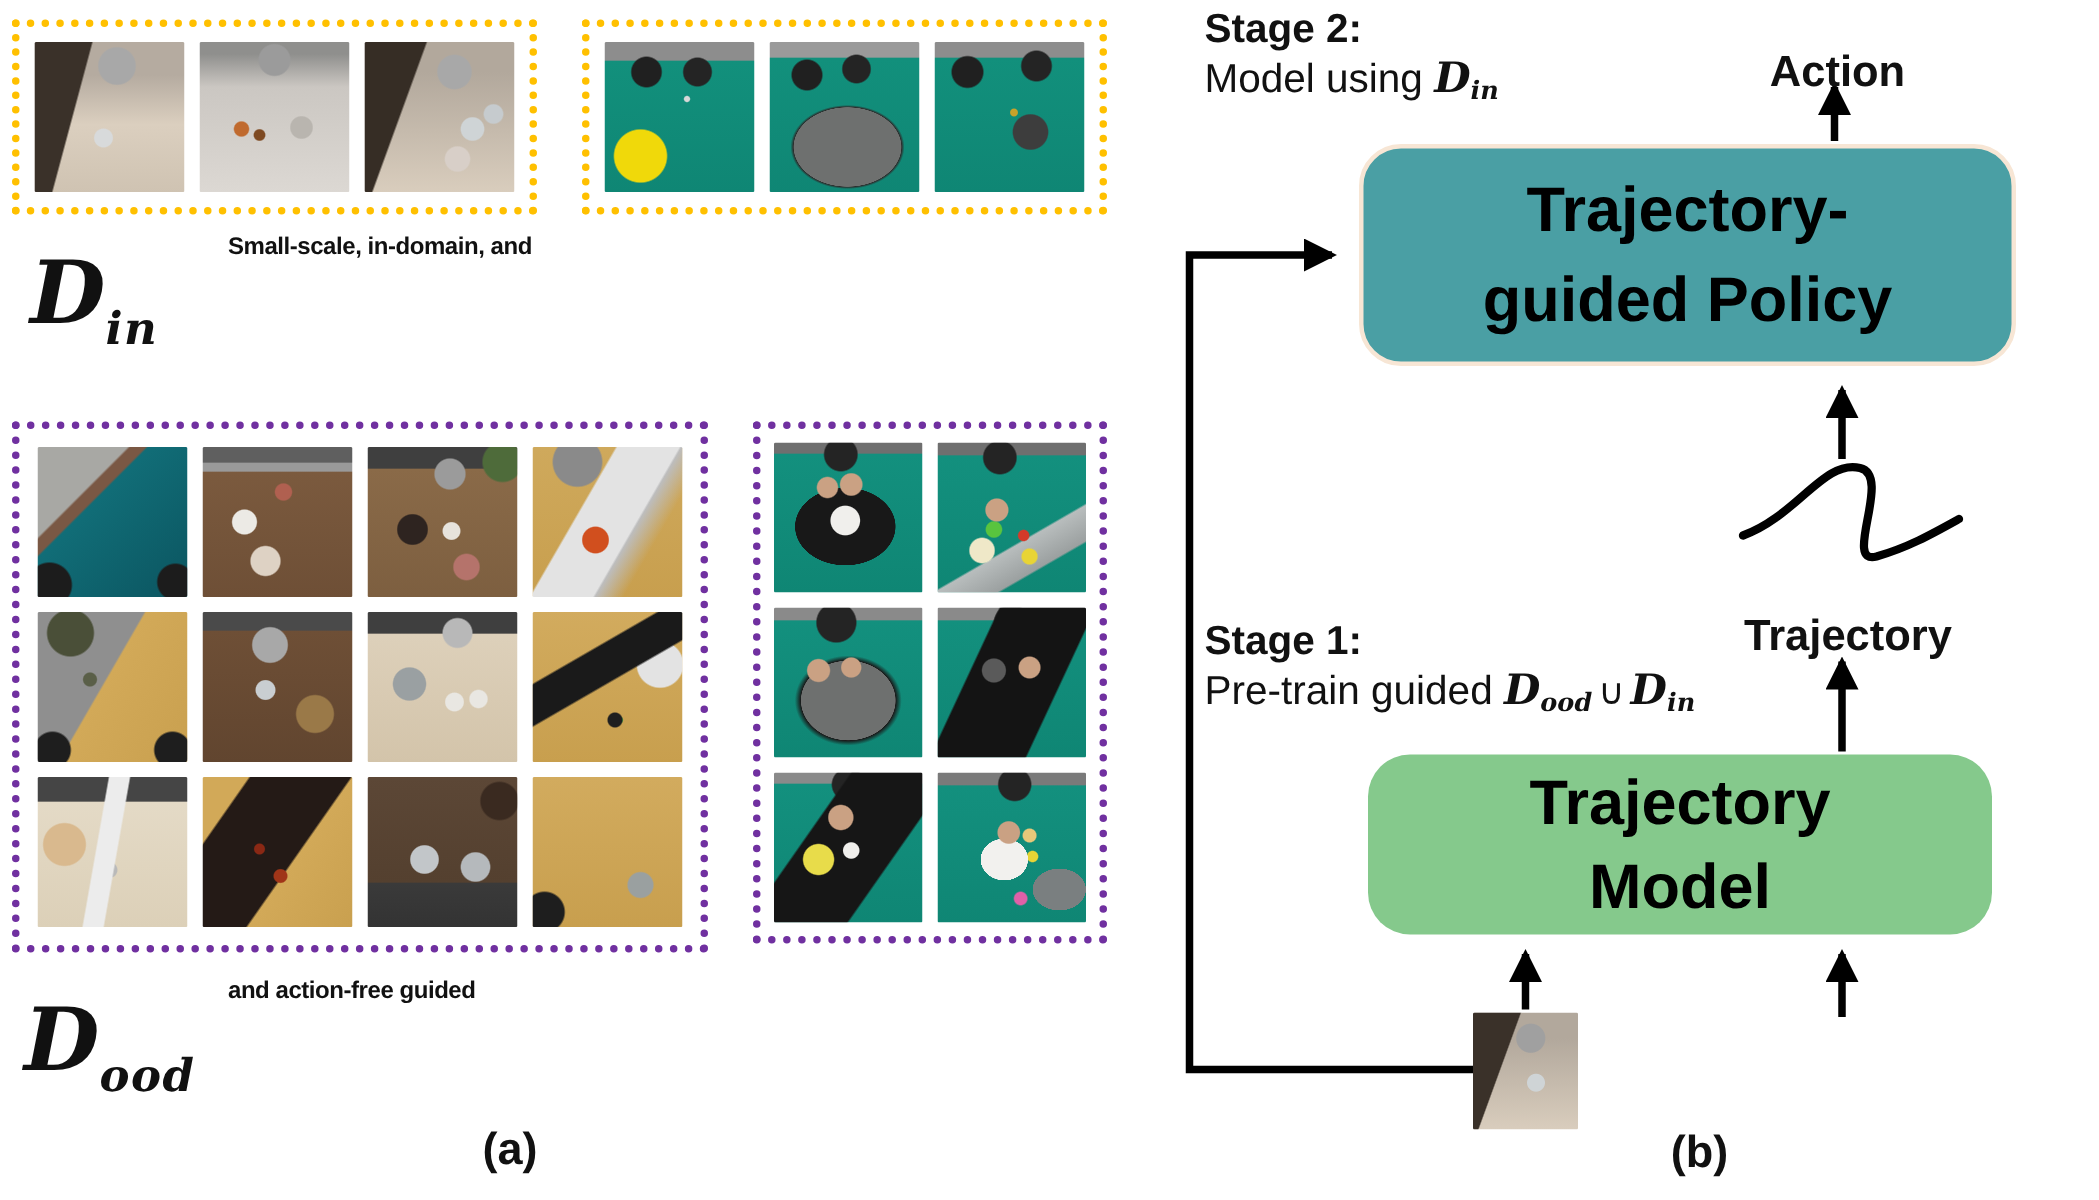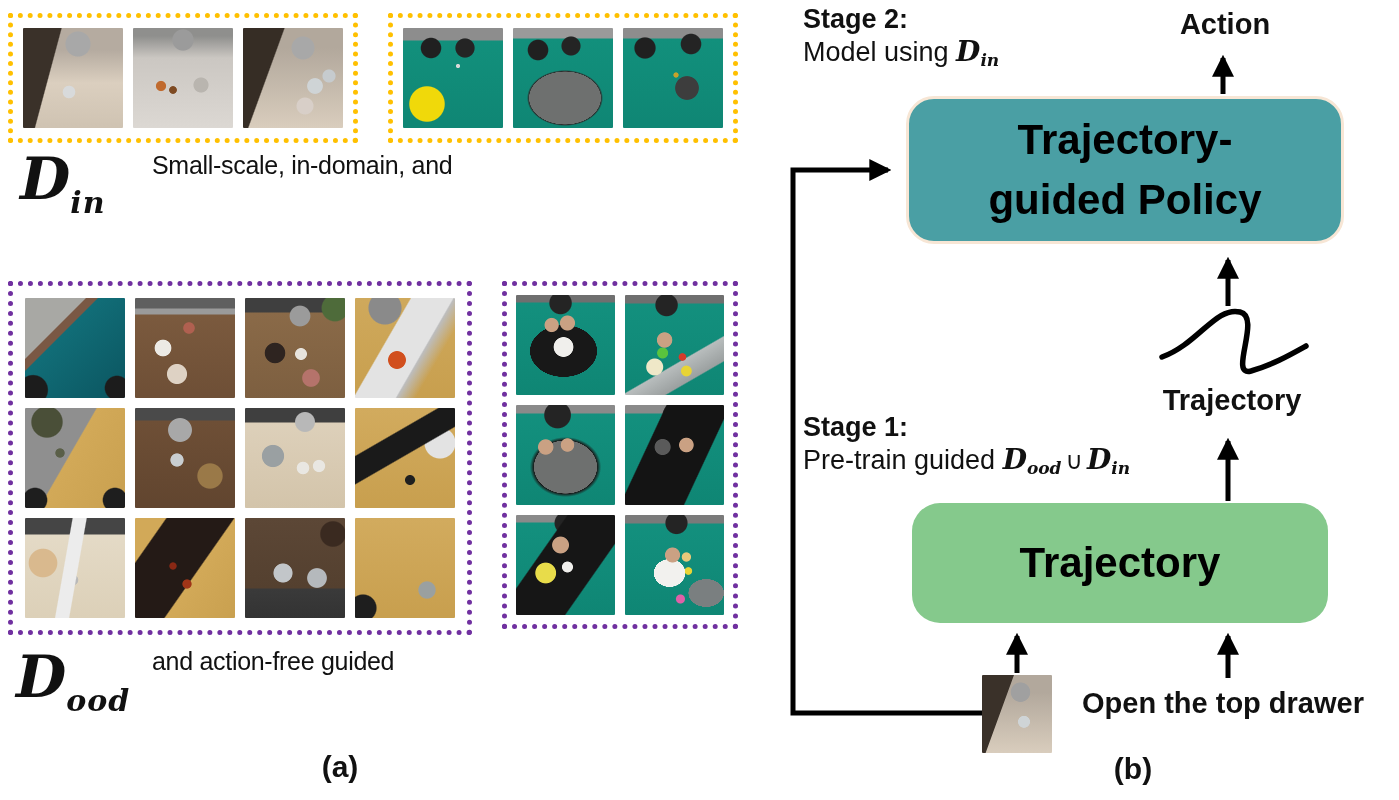--- a/index.html
+++ b/index.html
@@ -10,34 +10,34 @@
   .dotted-box{position:absolute;border:5px dotted #999;background:#fff;box-sizing:border-box;}
   .flex-row{display:flex;gap:10px;padding:10px;}
   .grid4{display:grid;grid-template-columns:repeat(4,100px);grid-auto-rows:100px;gap:10px;padding:12px;}
   .grid2{display:grid;grid-template-columns:repeat(2,99px);grid-auto-rows:100px;gap:10px;padding:9px;}
   .tile{width:100px;height:100px;border-radius:1px;}
   .grid2 .tile{width:99px;}
   .obs-wrap{position:absolute;left:982px;top:675px;width:70px;height:78px;}
   .obs-wrap .tile{width:70px;height:78px;}
   
   .cal{font-family:"DejaVu Serif",serif;font-style:italic;font-weight:700;}
-  .math-big{font-size:58px;line-height:1;}
+  .math-big{font-size:58px;line-height:1;margin-top:16px;}
   .math-big .msub{font-family:"DejaVu Serif",serif;font-style:italic;font-weight:700;
                   font-size:30px;vertical-align:-14px;letter-spacing:1px;}
   .math-inline .cal{font-size:28px;}
   .math-inline .msub{font-family:"DejaVu Serif",serif;font-style:italic;font-weight:700;
                      font-size:17px;vertical-align:-5px;}
   .union{font-family:"DejaVu Sans",sans-serif;font-size:24px;margin:0 4px;}
   
-  .desc{font-weight:400;font-size:25px;line-height:38px;letter-spacing:-0.3px;}
+  .desc{font-weight:700;font-size:16px;line-height:38px;letter-spacing:-0.3px;}
   .h-bold{font-weight:700;font-size:29px;white-space:nowrap;}
   .stage-title{font-weight:700;font-size:27px;}
   .stage-sub{font-weight:400;font-size:27px;white-space:nowrap;}
   .caption{font-weight:700;font-size:30px;transform:translateX(-50%);}
-  .center-x{transform:translateX(-50%);}
+  .center-x{transform:translateX(-50%);margin-top:24px;}
   
   .flow-box{position:absolute;display:flex;flex-direction:column;align-items:center;justify-content:center;
             border-radius:28px;font-weight:700;color:#000000;text-align:center;box-sizing:border-box;}
   #policy-box{left:906px;top:96px;width:438px;height:148px;font-size:42px;line-height:60px;
               border:3px solid #F7E6D5;}
   #model-box{left:912px;top:503px;width:416px;height:120px;font-size:42px;line-height:56px;}
   svg.overlay{position:absolute;left:0;top:0;pointer-events:none;}
 </style>
 </head>
 <body>
@@ -127,23 +127,23 @@
 
   <div class="abs h-bold center-x" style="left:1232px;top:384px;">Trajectory</div>
 
   <div class="abs" style="left:803px;top:412px;">
     <div class="stage-title">Stage 1:</div>
     <div class="stage-sub math-inline"><span>Pre-train guided </span><span class="cal">D</span><span class="msub">ood</span><span class="union">∪</span><span class="cal">D</span><span class="msub">in</span></div>
   </div>
 
   <div class="flow-box" id="model-box" style="background: rgb(133, 201, 140);">
     <span>Trajectory</span>
+    <span>Model</span>
   </div>
 
   <div class="obs-wrap">
       <div class="tile" title="robot arm and drawer scene input image" style="background: radial-gradient(circle at 55% 22%, rgb(160, 160, 160) 0%, rgb(160, 160, 160) 13%, transparent 14%), radial-gradient(circle at 60% 60%, rgb(207, 212, 214) 0%, rgb(207, 212, 214) 9%, transparent 10%), linear-gradient(110deg, rgb(58, 49, 41) 0%, rgb(58, 49, 41) 32%, transparent 33%), linear-gradient(rgb(178, 168, 156) 0%, rgb(178, 168, 156) 22%, rgb(217, 205, 189) 100%);"></div>
     </div>
 
-  <div class="abs h-bold" style="left:1082px;top:687px;">Open the top drawer</div>
 
   <div class="abs caption" style="left:1133px;top:752px;">(b)</div>
 
 </div>
 
 </body></html>

